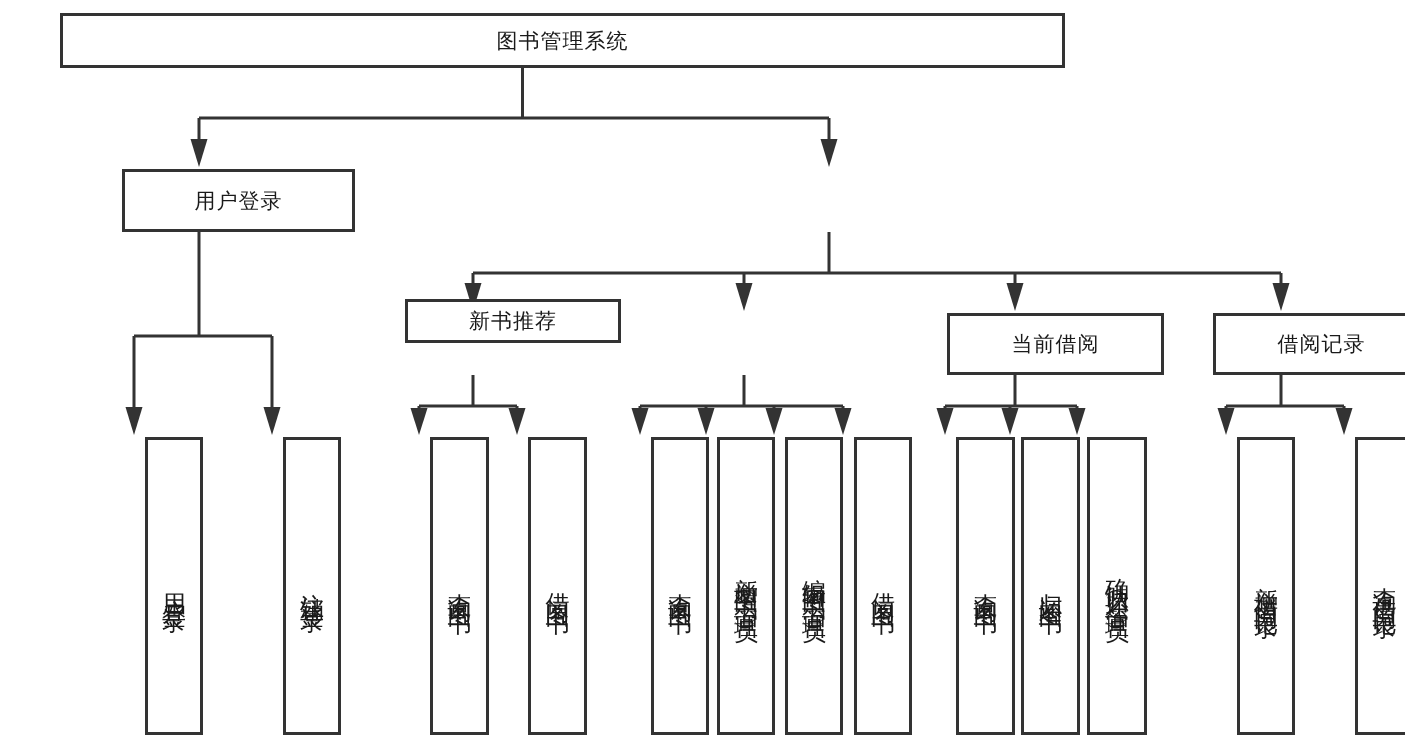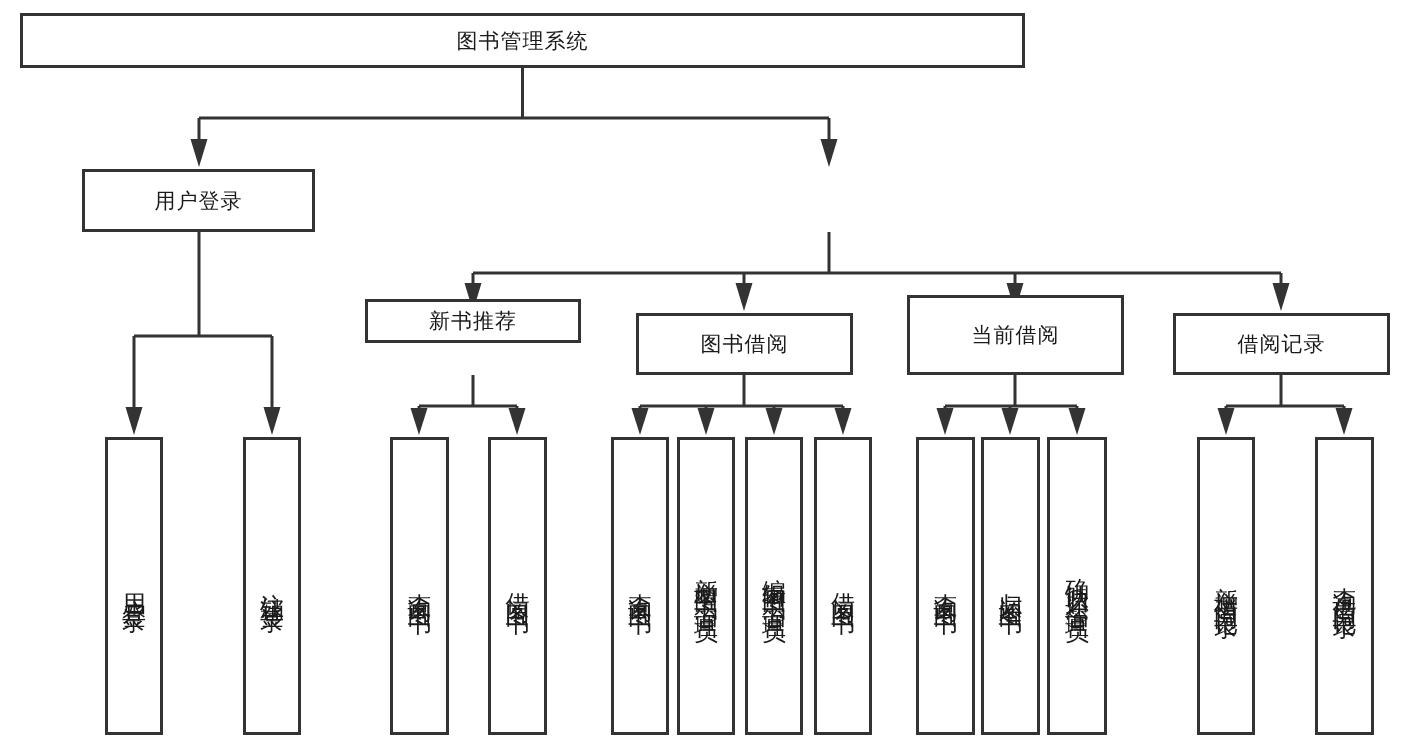--- a/index.html
+++ b/index.html
@@ -13,20 +13,21 @@
   .connectors{position:absolute;left:0;top:0;}
   .box{
     position:absolute;
     box-sizing:border-box;
     background:#ffffff;
     border:3px solid #333333;
     display:flex;
     align-items:center;
     justify-content:center;
     color:#1a1a1a;
+    margin-left:40px;
   }
   .h-box{font-size:21px;letter-spacing:1px;}
   .v-box span{
     writing-mode:vertical-lr;
     text-orientation:mixed;
     font-size:24px;
     letter-spacing:6px;
     line-height:1;
     white-space:nowrap;
   }
@@ -98,24 +99,21 @@
     <span>图书管理系统</span>
   </div>
 
   <div class="box h-box" style="left:82px;top:169px;width:233px;height:63px">
     <span>用户登录</span>
   </div>
 
   <div class="box h-box" style="left:365px;top:299px;width:216px;height:44px">
     <span>新书推荐</span>
   </div>
-  <div class="box h-box" style="left:636px;top:313px;width:217px;height:62px">
-    <span>图书借阅</span>
-  </div>
-  <div class="box h-box" style="left:907px;top:295px;width:217px;height:80px">
+  <div class="box h-box" style="left:907px;top:313px;width:217px;height:62px">
     <span>当前借阅</span>
   </div>
   <div class="box h-box" style="left:1173px;top:313px;width:217px;height:62px">
     <span>借阅记录</span>
   </div>
 
   <div class="box v-box" style="left:105px;top:437px;width:58px;height:298px">
     <span>用户登录</span>
   </div>
   <div class="box v-box" style="left:243px;top:437px;width:58px;height:298px">

